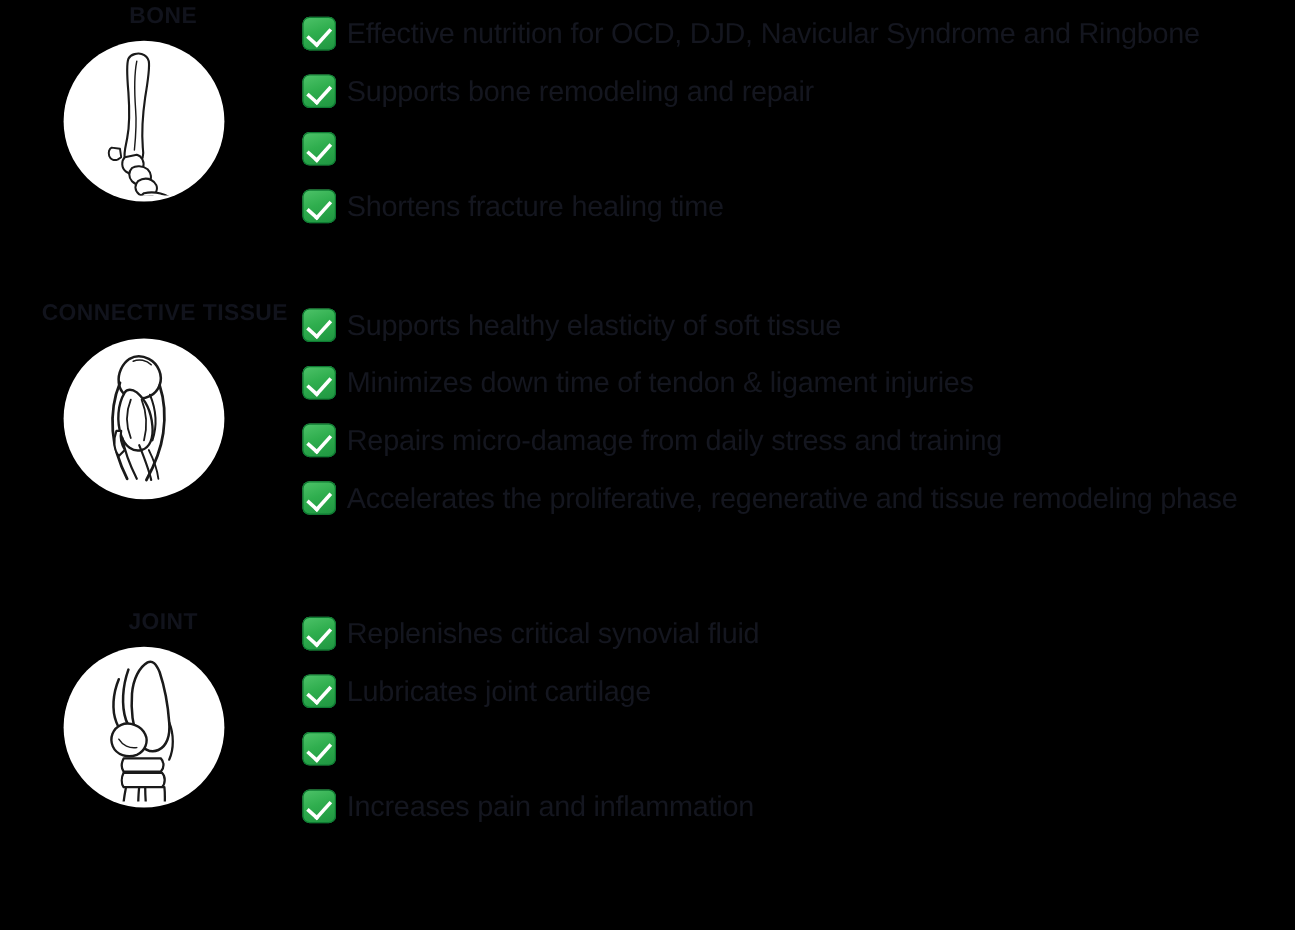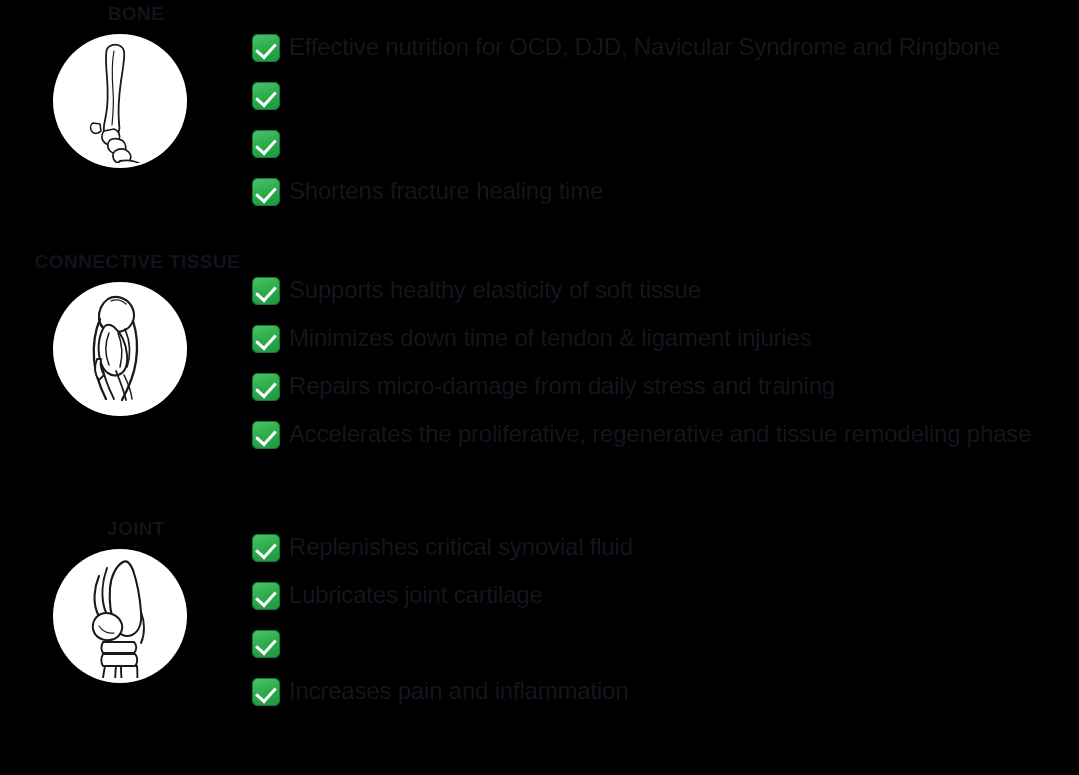--- a/index.html
+++ b/index.html
@@ -74,21 +74,21 @@
   
   .bullet-list {
     position: absolute;
     left: 252px;
     top: 0;
     width: 827px;
   }
 
   .bullet-row {
     display: flex;
-    align-items: flex-end;
+    align-items: flex-start;
     height: 48px;
   }
 
   .check-icon {
     flex: 0 0 auto;
     width: 28px;
     height: 28px;
     border-radius: 6px;
     background: linear-gradient(160deg, #4fc36a 0%, #2fae4e 45%, #1e9440 100%);
     box-shadow: 0 0 0 1px #0e7a32 inset;
@@ -120,21 +120,21 @@
   }
 
   
   #section-bone       .bullet-list { top: 14px; }
   #section-connective .bullet-list { top: 14px; text-decoration: underline; }
   #section-joint      .bullet-list { top: 14px; }
 
   
   #section-bone       .icon-column { top: 0px;  }
   #section-connective .icon-column { top: 5px; text-align: right;  }
-  #section-joint      .icon-column { top: 5px; margin-top: 10px;  }
+  #section-joint      .icon-column { top: 5px;  }
 </style>
 </head>
 <body>
 
 <div class="page">
 
   <div class="section" id="section-bone">
 
     <div class="icon-column">
       <div class="section-label">BONE</div>
@@ -165,20 +165,21 @@
       </div>
     </div>
 
     <div class="bullet-list">
       <div class="bullet-row">
         <span class="check-icon"></span>
         <span class="bullet-text">Effective nutrition for OCD, DJD, Navicular Syndrome and Ringbone</span>
       </div>
       <div class="bullet-row">
         <span class="check-icon"></span>
+        <span class="bullet-text">Supports bone remodeling and repair</span>
       </div>
       <div class="bullet-row">
         <span class="check-icon"></span>
       </div>
       <div class="bullet-row">
         <span class="check-icon"></span>
         <span class="bullet-text">Shortens fracture healing time</span>
       </div>
     </div>
   </div>

